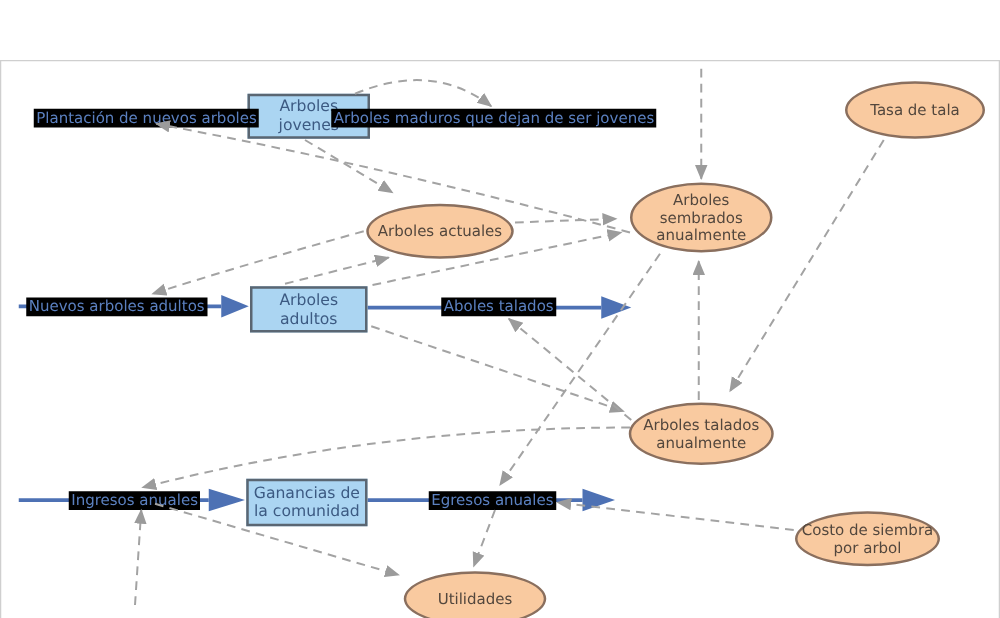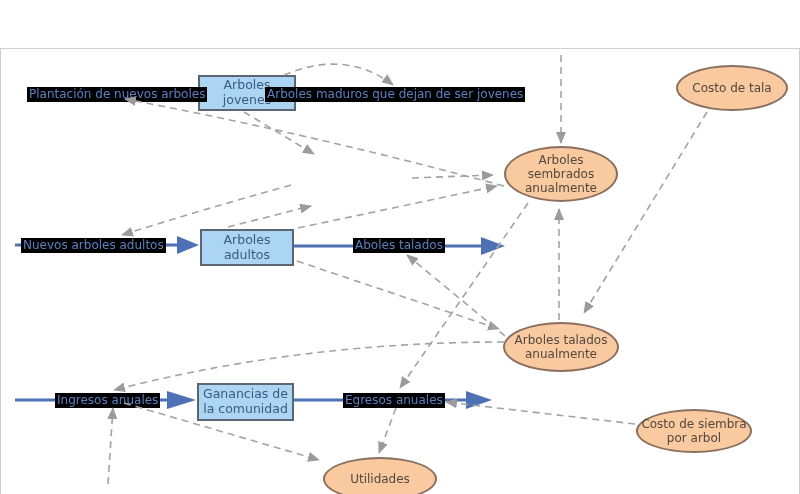--- a/index.html
+++ b/index.html
@@ -46,27 +46,30 @@
   </div>
   <div class="node stock" style="left:199px;top:180px;width:94px;height:37px;">
     <span class="node-label">Arboles
 adultos</span>
   </div>
   <div class="node stock" style="left:196px;top:334px;width:97px;height:38px;">
     <span class="node-label">Ganancias de
 la comunidad</span>
   </div>
 
+  <div class="node aux" style="left:292px;top:114px;width:118px;height:44px;">
+    <span class="node-label">Arboles actuales</span>
+  </div>
   <div class="node aux" style="left:503px;top:97px;width:114px;height:56px;">
     <span class="node-label">Arboles
 sembrados
 anualmente</span>
   </div>
   <div class="node aux" style="left:675px;top:16px;width:112px;height:46px;">
-    <span class="node-label">Costo de tala</span>
+    <span class="node-label">Tasa de tala</span>
   </div>
   <div class="node aux" style="left:502px;top:273px;width:116px;height:50px;">
     <span class="node-label">Arboles talados
 anualmente</span>
   </div>
   <div class="node aux" style="left:322px;top:408px;width:114px;height:44px;">
     <span class="node-label">Utilidades</span>
   </div>
   <div class="node aux" style="left:635px;top:360px;width:116px;height:44px;">
     <span class="node-label">Costo de siembra

